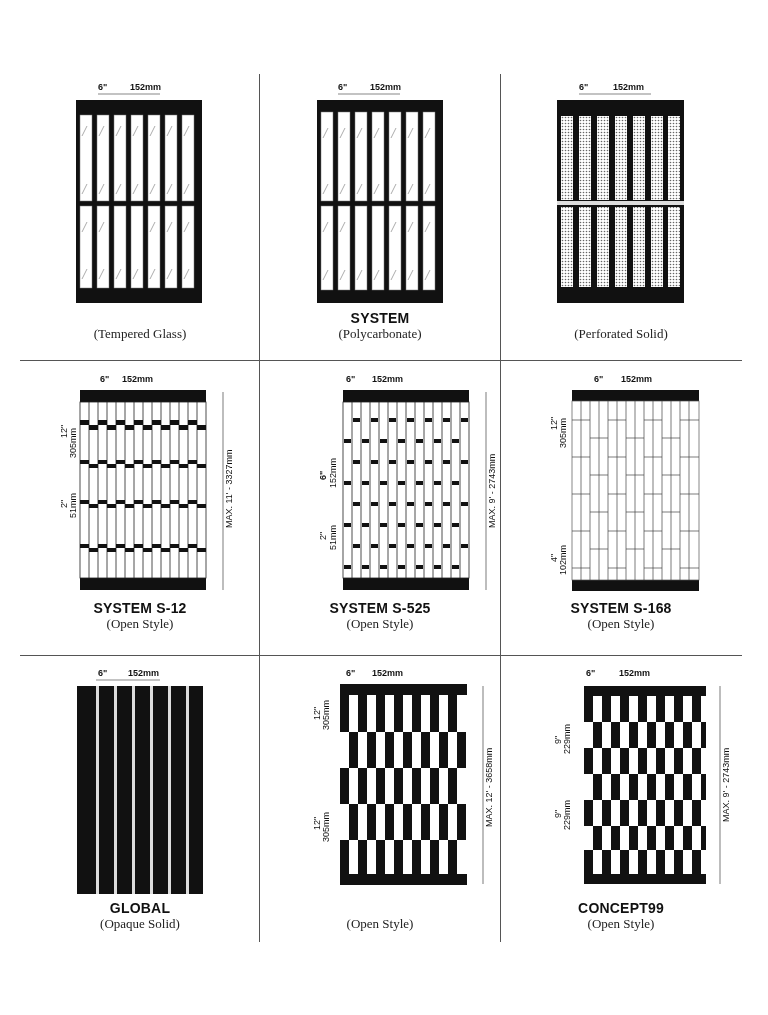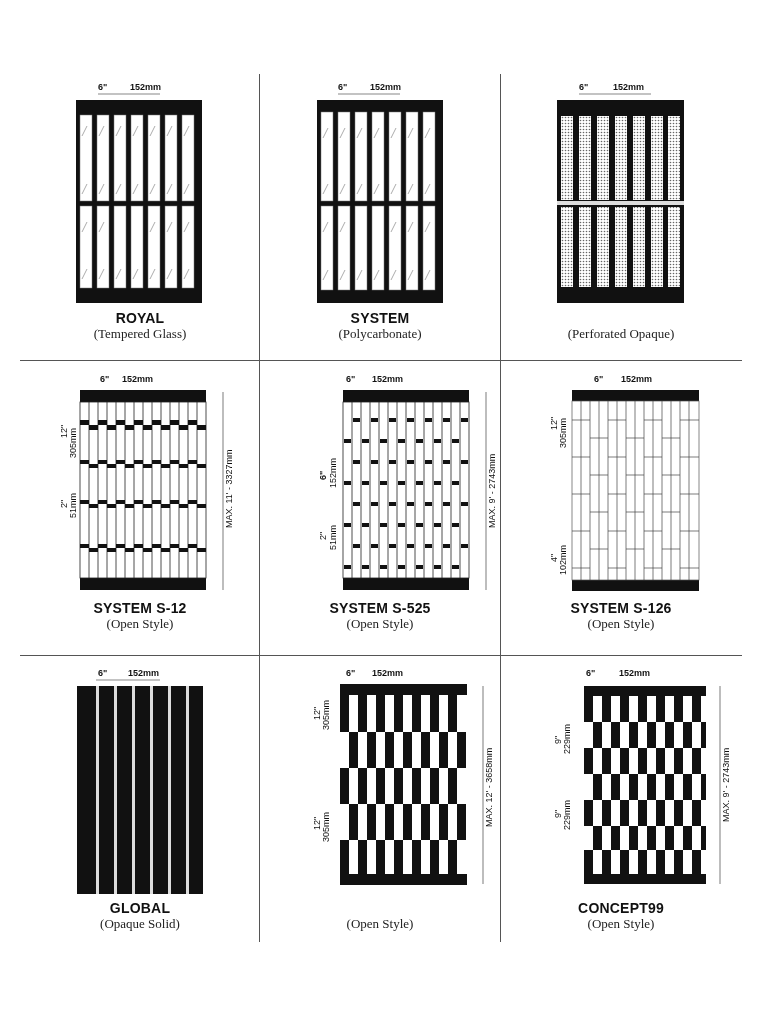--- a/index.html
+++ b/index.html
@@ -67,21 +67,20 @@
           <line x1="130" y1="158" x2="135" y2="148"></line>
         <line x1="62" y1="205" x2="67" y2="195"></line>
           <line x1="79" y1="205" x2="84" y2="195"></line>
           <line x1="96" y1="205" x2="101" y2="195"></line>
         <line x1="113" y1="205" x2="118" y2="195"></line>
           <line x1="130" y1="205" x2="135" y2="195"></line>
           <line x1="147" y1="205" x2="152" y2="195"></line>
         <line x1="164" y1="205" x2="169" y2="195"></line>
       </g>
     </svg>
-    <div class="title" style="top:236px;">ROYAL</div>
     <div class="subtitle" style="top:252px;">(Tempered Glass)</div>
   </div>
 
   <div class="cell" style="left:240px;top:0;">
     <svg width="240" height="288">
       <text class="dimtext-b" x="78" y="16">6"</text>
       <text class="dimtext-b" x="110" y="16">152mm</text>
       <line x1="78" y1="20" x2="140" y2="20" stroke="#555" stroke-width="0.7"></line>
       <rect x="57" y="26" width="126" height="203" fill="#111"></rect>
       <g fill="#fff" stroke="#777" stroke-width="0.5">
@@ -156,21 +155,21 @@
         <rect x="60" y="133" width="12" height="80"></rect>
           <rect x="78" y="133" width="12" height="80"></rect>
         <rect x="96" y="133" width="12" height="80"></rect>
           <rect x="114" y="133" width="12" height="80"></rect>
         <rect x="132" y="133" width="12" height="80"></rect>
           <rect x="150" y="133" width="12" height="80"></rect>
         <rect x="167" y="133" width="12" height="80"></rect>
       </g>
       <rect x="56" y="127" width="127" height="4" fill="#ddd"></rect>
     </svg>
-    <div class="subtitle" style="top:252px;">(Perforated Opaque)</div>
+    <div class="subtitle" style="top:252px;">(Perforated Solid)</div>
   </div>
 
   <div class="cell" style="left:0;top:294px;">
     <svg width="240" height="288">
       <text class="dimtext-b" x="80" y="14">6"</text>
       <text class="dimtext-b" x="102" y="14">152mm</text>
       <rect x="60" y="22" width="126" height="12" fill="#111"></rect>
       <rect x="60" y="210" width="126" height="12" fill="#111"></rect>
       <rect x="60" y="34" width="126" height="176" fill="#fff" stroke="#222" stroke-width="0.8"></rect>
       <g stroke="#222" stroke-width="0.8">
@@ -403,21 +402,21 @@
         <line x1="71" y1="200" x2="89" y2="200"></line>
           <line x1="107" y1="200" x2="125" y2="200"></line>
           <line x1="143" y1="200" x2="161" y2="200"></line>
           <line x1="179" y1="200" x2="198" y2="200"></line>
       </g>
       <text class="dimtext" transform="translate(56,62) rotate(-90)">12"</text>
       <text class="dimtext" transform="translate(65,80) rotate(-90)">305mm</text>
       <text class="dimtext" transform="translate(56,194) rotate(-90)">4"</text>
       <text class="dimtext" transform="translate(65,207) rotate(-90)">102mm</text>
     </svg>
-    <div class="title" style="top:232px;">SYSTEM S-126</div>
+    <div class="title" style="top:232px;">SYSTEM S-168</div>
     <div class="subtitle" style="top:248px;">(Open Style)</div>
   </div>
 
   <div class="cell" style="left:0;top:588px;">
     <svg width="240" height="288">
       <text class="dimtext-b" x="78" y="14">6"</text>
       <text class="dimtext-b" x="108" y="14">152mm</text>
       <line x1="76" y1="18" x2="140" y2="18" stroke="#555" stroke-width="0.7"></line>
       <rect x="57" y="24" width="126" height="208" fill="#111"></rect>
       <g fill="#ddd">

